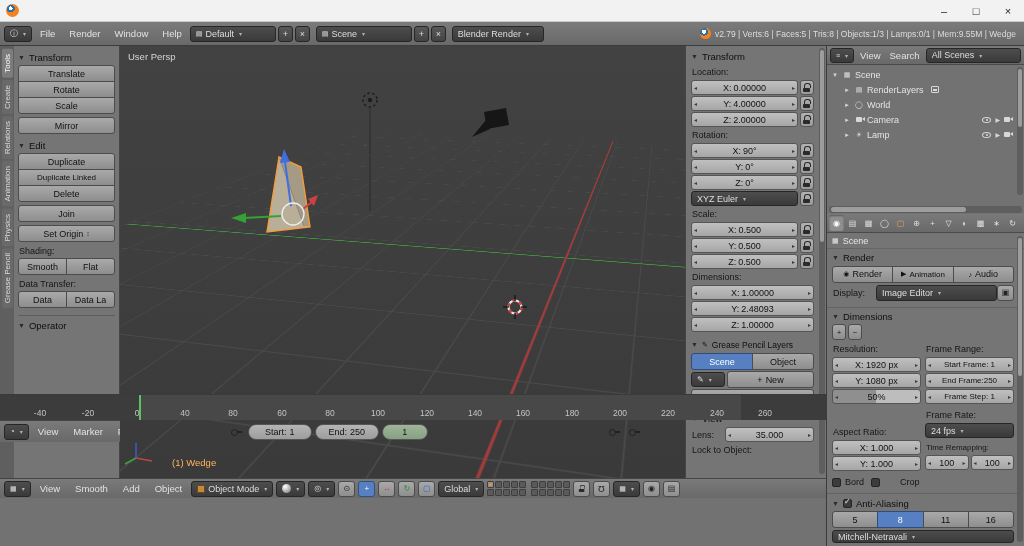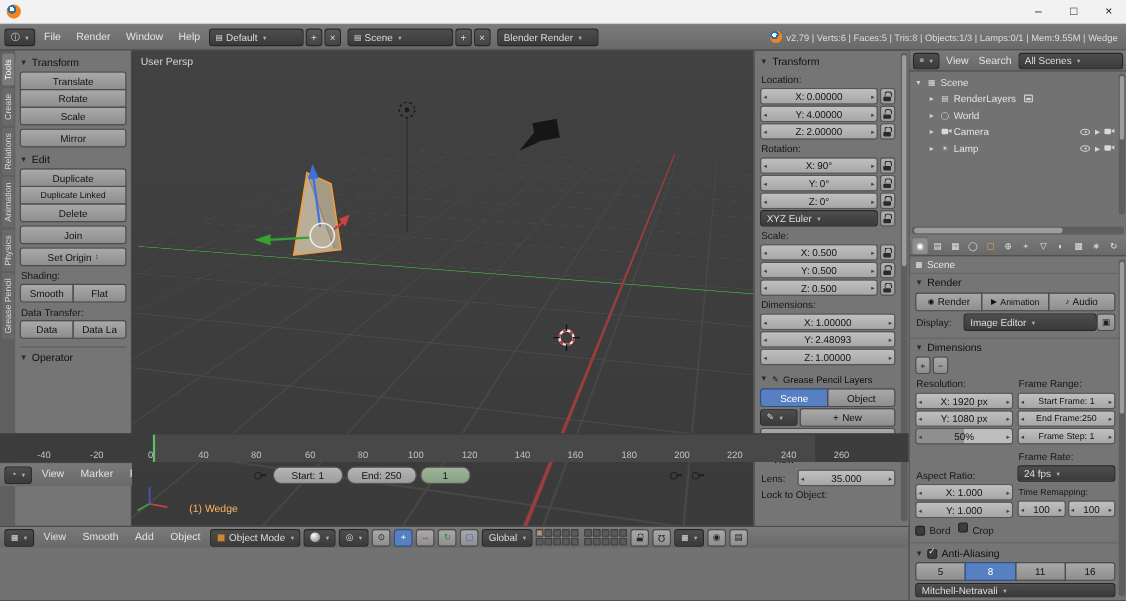--- a/index.html
+++ b/index.html
@@ -751,21 +751,21 @@
                   <span>X: 1.000</span>
                 </div>
               <div class="num">
                   <span>Y: 1.000</span>
                 </div>
               <div style="display:flex;gap:6px;align-items:center;margin-top:3px">
                 <span style="display:flex;gap:3px;align-items:center">
                     <span class="cb"></span>
                     <span class="lbl">Bord</span>
                   </span>
-                <span style="display:flex;gap:3px;">
+                <span style="display:flex;gap:19px;align-items:center">
                     <span class="cb"></span>
                     <span class="lbl">Crop</span>
                   </span>
               </div>
             </div>
             <div class="col">
               <span class="lbl">Frame Range:</span>
               <div class="num" style="font-size:8px">
                   <span>Start Frame: 1</span>
                 </div>

